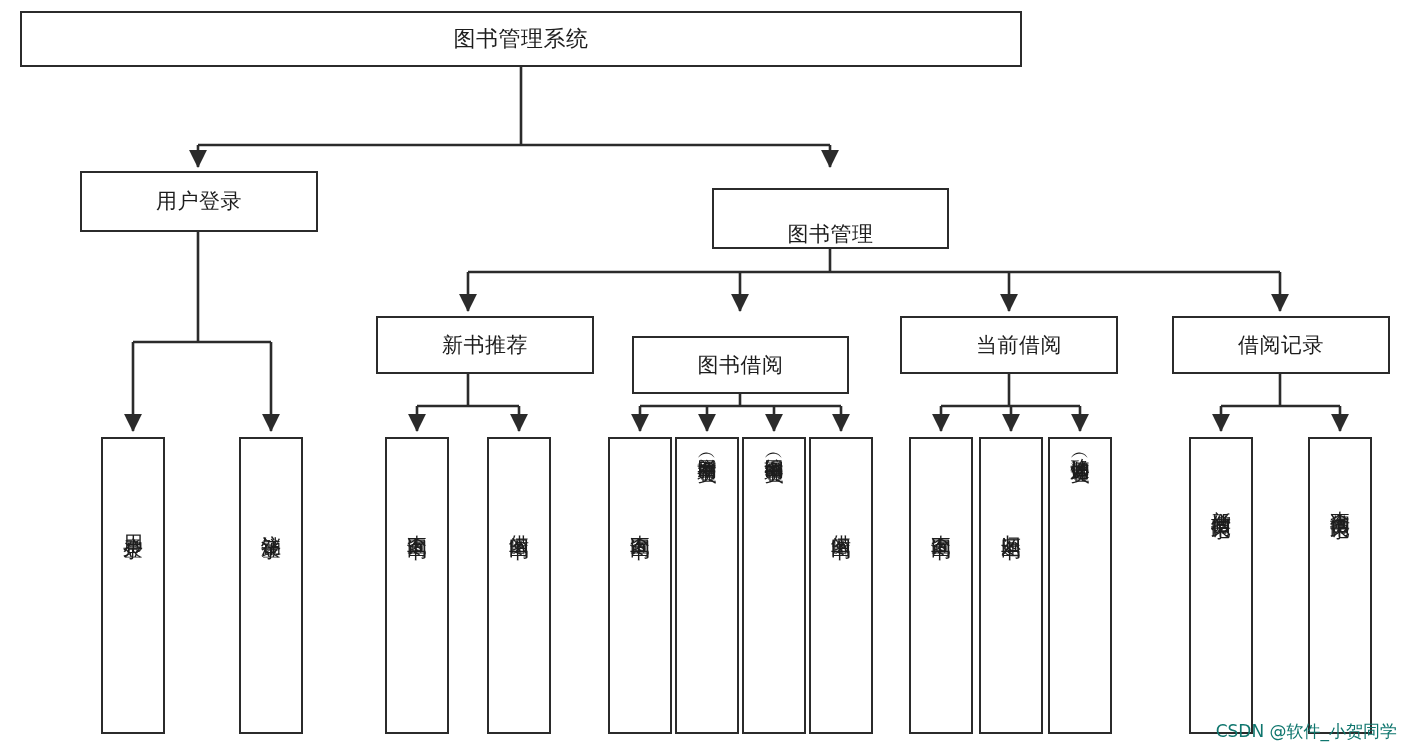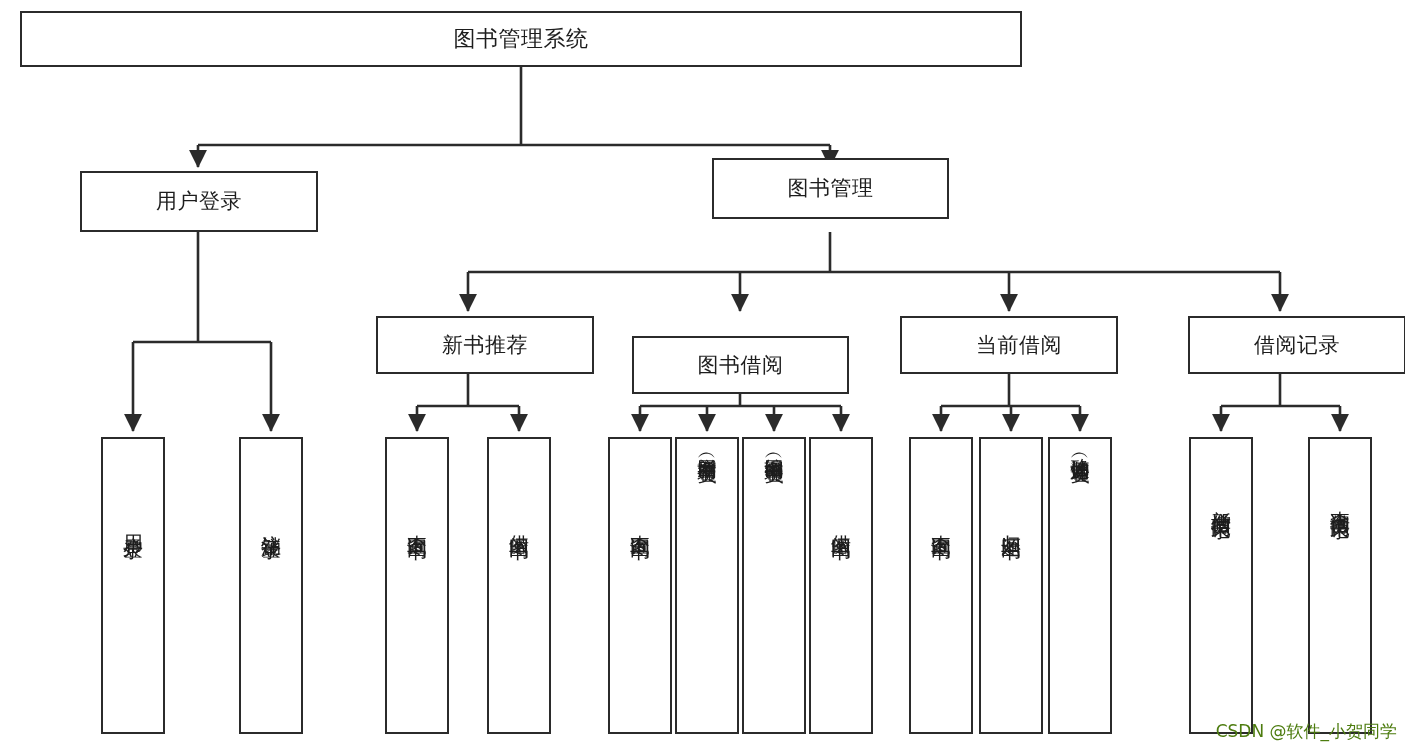--- a/index.html
+++ b/index.html
@@ -70,21 +70,21 @@
     margin-top: 52px;
   }
   .node.vert.mid2 .label {
     margin-top: 76px;
   }
   .watermark {
     position: absolute;
     right: 8px;
     bottom: 4px;
     font-size: 17px;
-    color: #4d7c0f;
+    color: #0f766e;
     z-index: 3;
     white-space: nowrap;
     font-family: "DejaVu Sans", "Liberation Sans", sans-serif;
   }
 </style>
 </head>
 <body>
 
 <div id="canvas">
 
@@ -138,34 +138,34 @@
     </g>
   </svg>
 
   <div class="node horiz root" style="left:20px; top:11px; width:1002px; height:56px;">
     <span class="label">图书管理系统</span>
   </div>
 
   <div class="node horiz" style="left:80px; top:171px; width:238px; height:61px;">
     <span class="label">用户登录</span>
   </div>
-  <div class="node horiz" style="left:712px; top:158px; width:237px; height:61px;">
+  <div class="node horiz" style="left:712px; top:188px; width:237px; height:61px;align-items:flex-end;">
     <span class="label">图书管理</span>
   </div>
 
   <div class="node horiz" style="left:376px; top:316px; width:218px; height:58px;">
     <span class="label">新书推荐</span>
   </div>
   <div class="node horiz" style="left:632px; top:336px; width:217px; height:58px;">
     <span class="label">图书借阅</span>
   </div>
   <div class="node horiz" style="left:900px; top:316px; width:218px; height:58px;padding-left:20px;">
     <span class="label">当前借阅</span>
   </div>
-  <div class="node horiz" style="left:1172px; top:316px; width:218px; height:58px;margin-left:16px;">
+  <div class="node horiz" style="left:1172px; top:316px; width:218px; height:58px;">
     <span class="label">借阅记录</span>
   </div>
 
   <div class="node vert mid2" style="left:101px; top:437px; width:64px; height:297px;">
     <span class="label">用户登录</span>
   </div>
   <div class="node vert mid2" style="left:239px; top:437px; width:64px; height:297px;">
     <span class="label">注销登录</span>
   </div>
 

